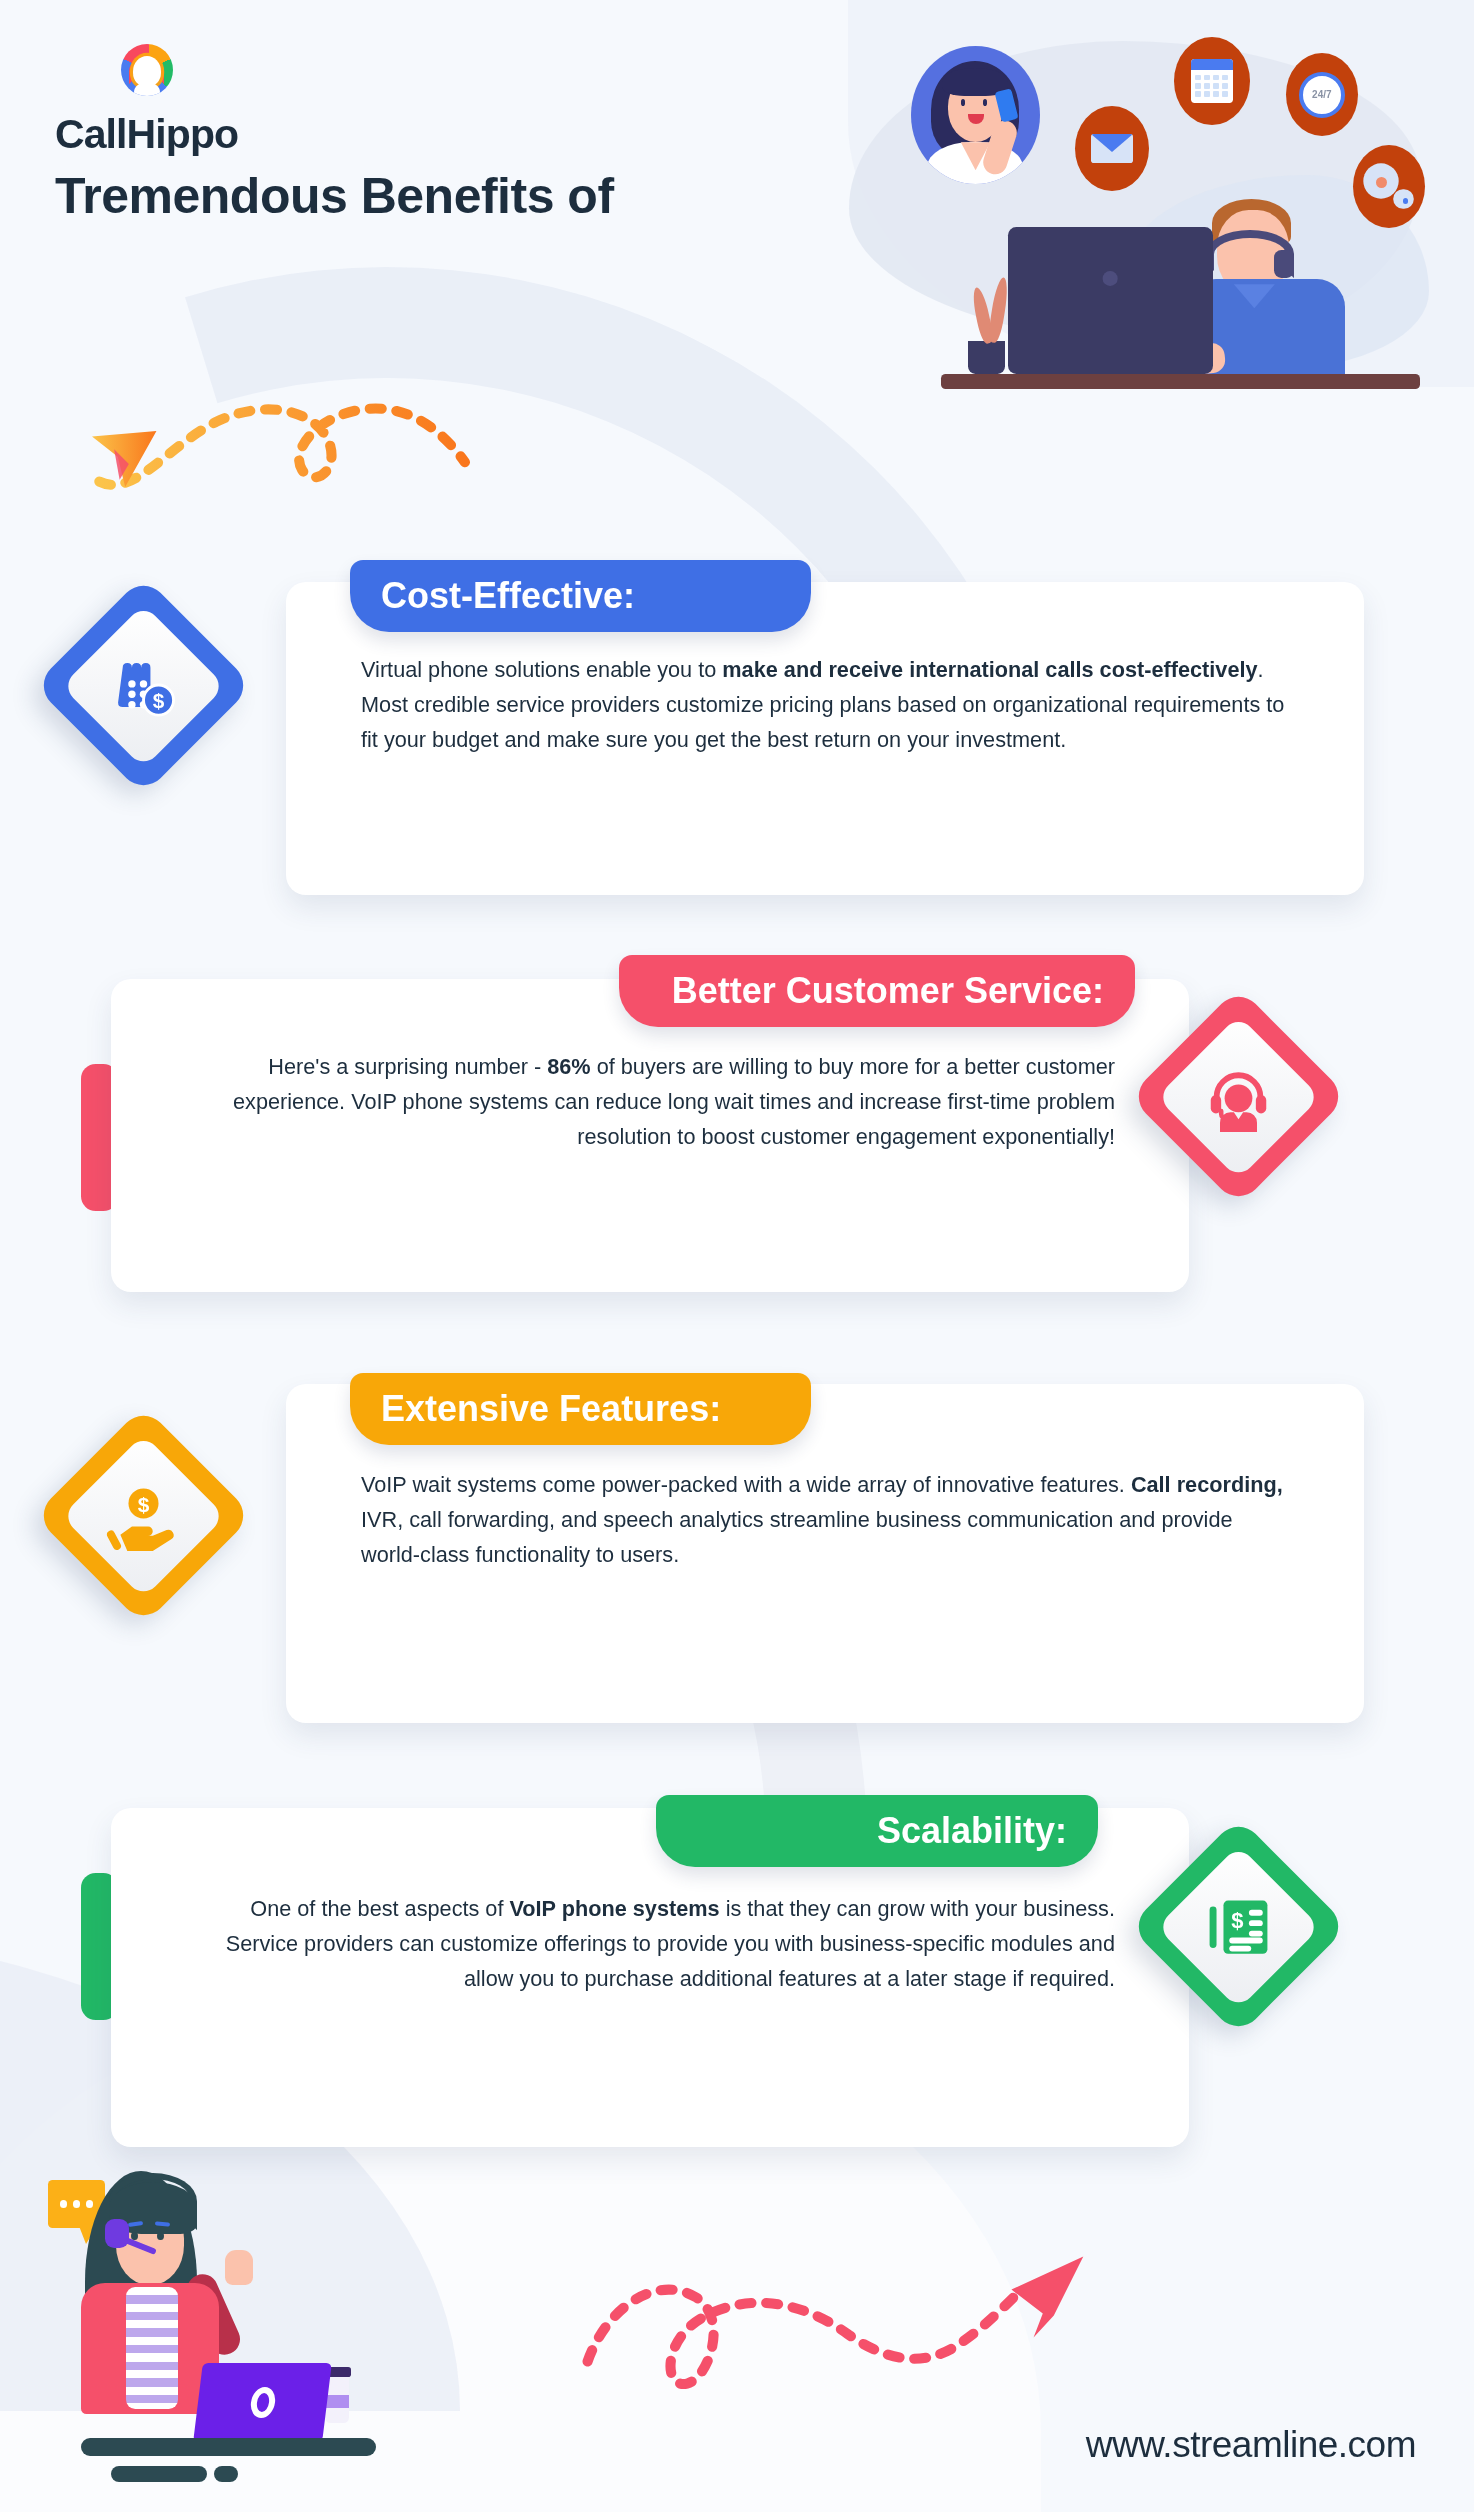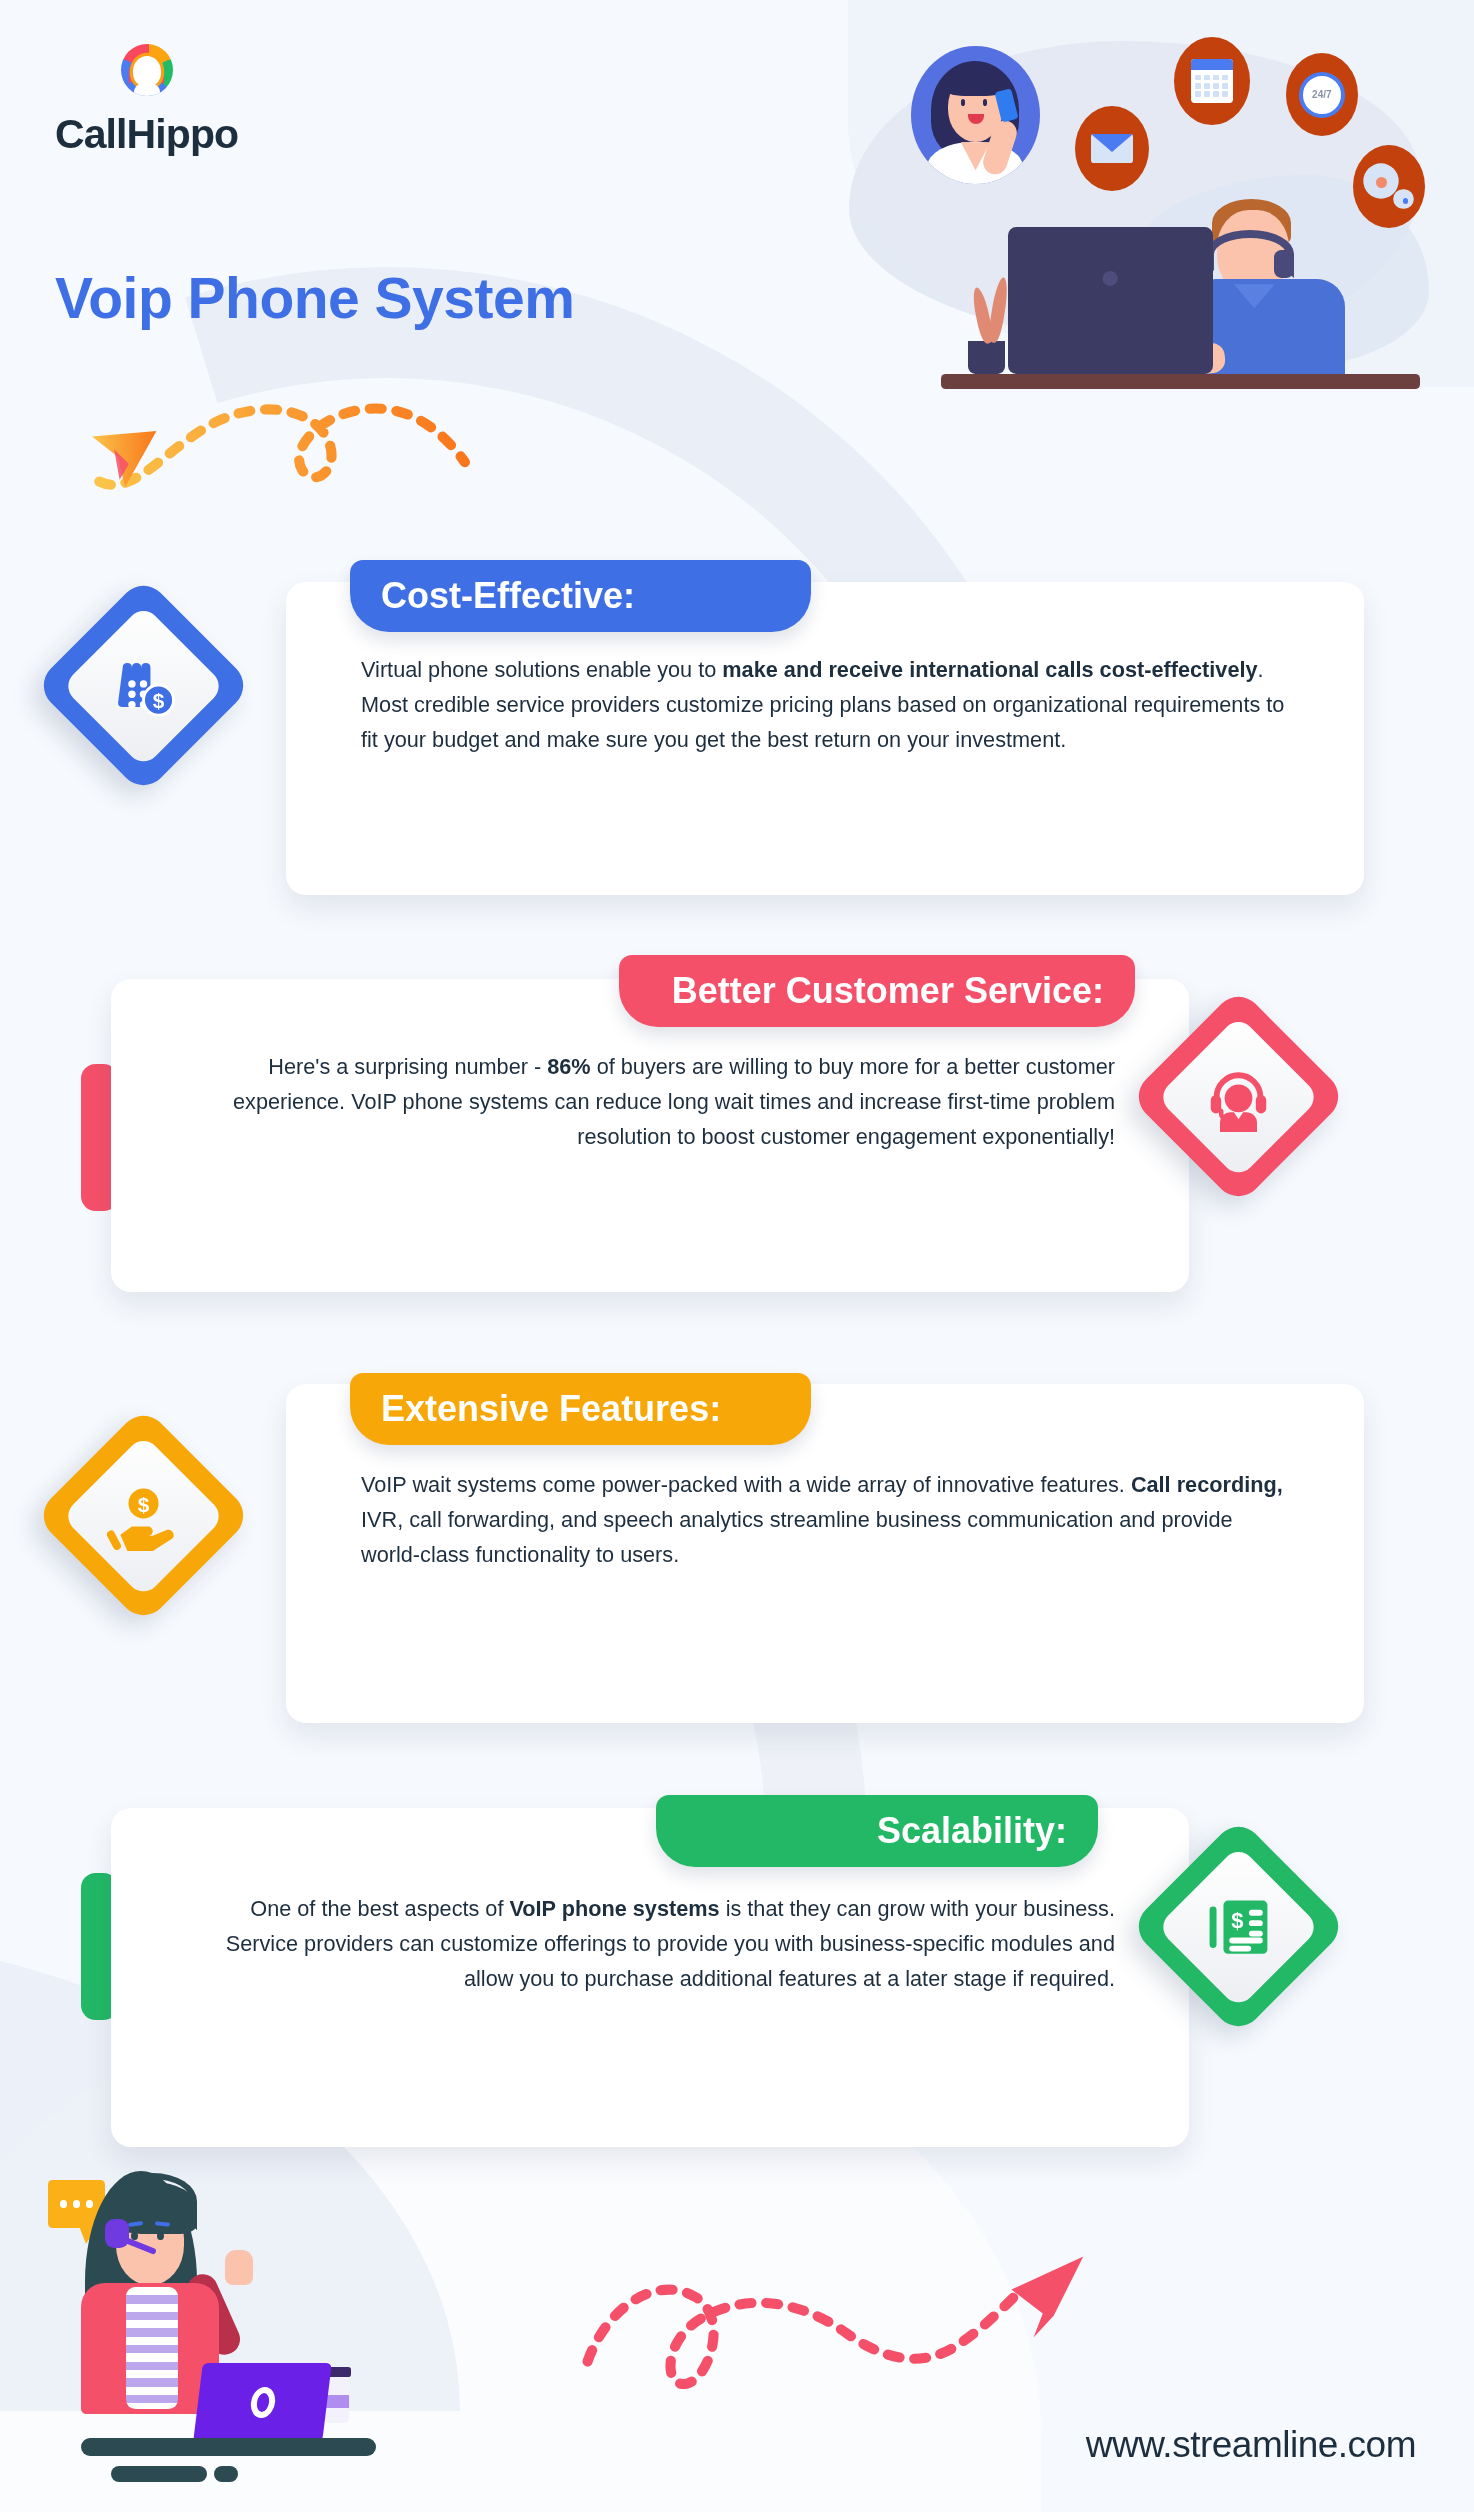--- a/index.html
+++ b/index.html
@@ -465,21 +465,21 @@
 
   <div class="logo-row">
     <div class="logo-mark">
       <div class="hippo-band"></div>
       <div class="hippo-head"></div>
       <div class="hippo-body"></div>
     </div>
     <div class="logo-text">CallHippo</div>
   </div>
 
-  <div class="headline-2">Voip Phone System</div>
+  <div class="headline">Tremendous Benefits of</div>
 
   <div class="hero">
     <div class="hero-bg-blob"></div>
     <div class="hero-bg-blob2"></div>
 
     <div class="hero-woman">
       <div class="hw-hair"></div>
       <div class="hw-face"></div>
       <div class="hw-bangs"></div>
       <div class="hw-eye l"></div>

